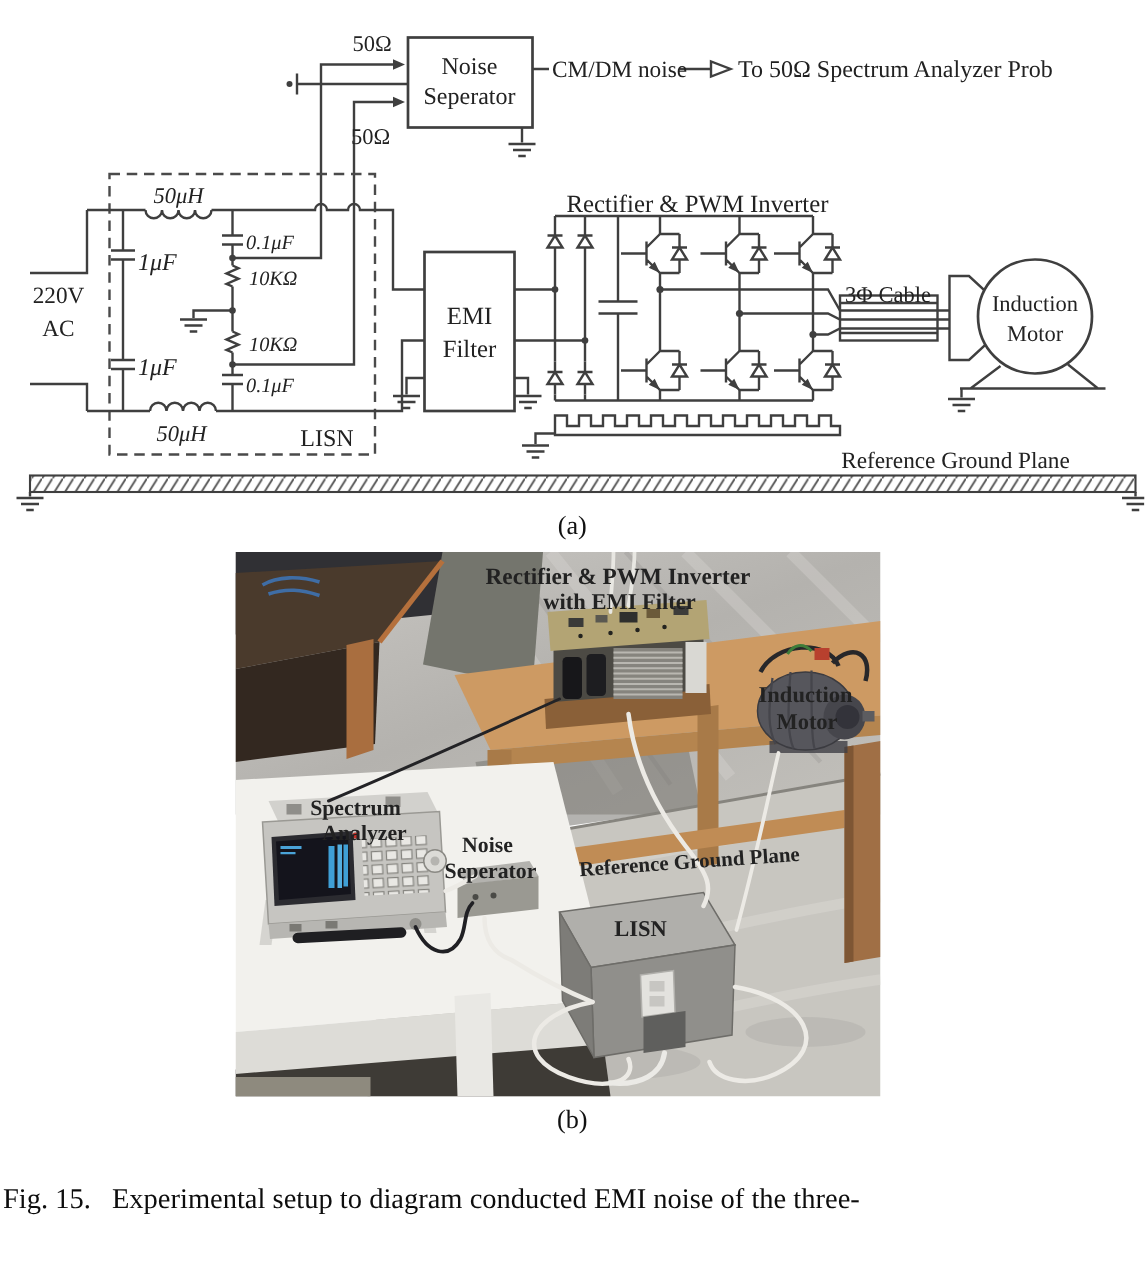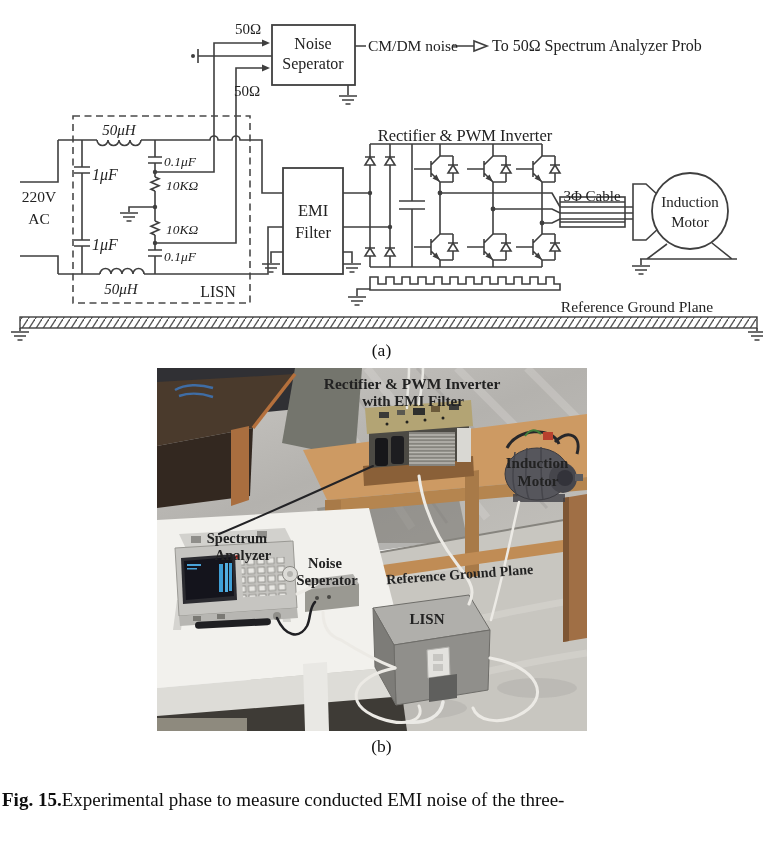--- a/index.html
+++ b/index.html
@@ -10,21 +10,21 @@
   .bx{stroke:#3f3f3f;stroke-width:1.8;fill:#ffffff;}
   .dsh{stroke:#4a4a4a;stroke-width:1.6;fill:none;stroke-dasharray:7 4.5;}
   .dot{fill:#3f3f3f;stroke:none;}
   .ti{font-style:italic;}
   .sublabel{position:absolute;left:0;width:763px;text-align:center;font-size:17.5px;color:#111;}
   #label-a{top:340px;}
   #label-b{top:736px;}
   #photo-svg{position:absolute;left:157px;top:368px;}
   #diagram-svg{position:absolute;left:0;top:0;}
   .caption{position:absolute;top:787px;left:2px;width:759px;font-size:19px;line-height:25.5px;color:#0d0d0d;white-space:nowrap;}
-  .caption .prefix{font-weight:bold;}
+  .caption .prefix{margin-right:14px;}
   .plabel{font-weight:bold;}
 </style>
 </head>
 <body>
 
 <div id="figure">
 
   <svg id="diagram-svg" width="763" height="345" viewBox="0 0 763 345">
     <defs>
       <g id="gnd" class="w">
@@ -311,16 +311,16 @@
       <text x="168" y="200" font-size="14.5" text-anchor="middle" fill="#141414">Noise</text>
       <text x="170" y="217" font-size="14.5" text-anchor="middle" fill="#141414">Seperator</text>
       <text x="303" y="211" font-size="14" text-anchor="middle" fill="#141414" transform="rotate(-4 303 211)">Reference Ground Plane</text>
       <text x="270" y="256" font-size="15" text-anchor="middle" fill="#141414">LISN</text>
     </g>
   </svg>
 
   <div id="label-b" class="sublabel">(b)</div>
 
   <div class="caption">
-    <div><span class="prefix">Fig. 15.</span><span>Experimental phase to measure conducted EMI noise of the three-</span></div>
+    <div><span class="prefix">Fig. 15.</span><span>Experimental setup to diagram conducted EMI noise of the three-</span></div>
   </div>
 
 </div>
 
 </body></html>

